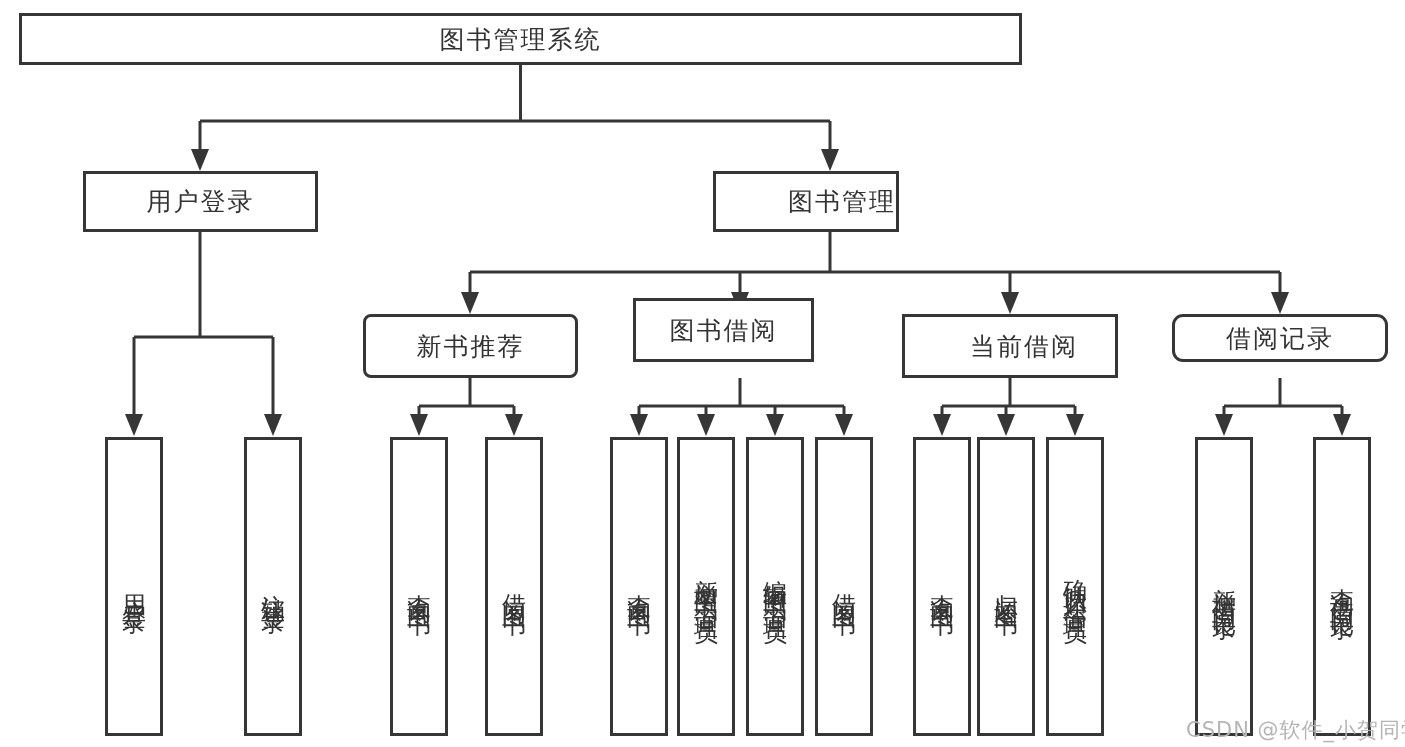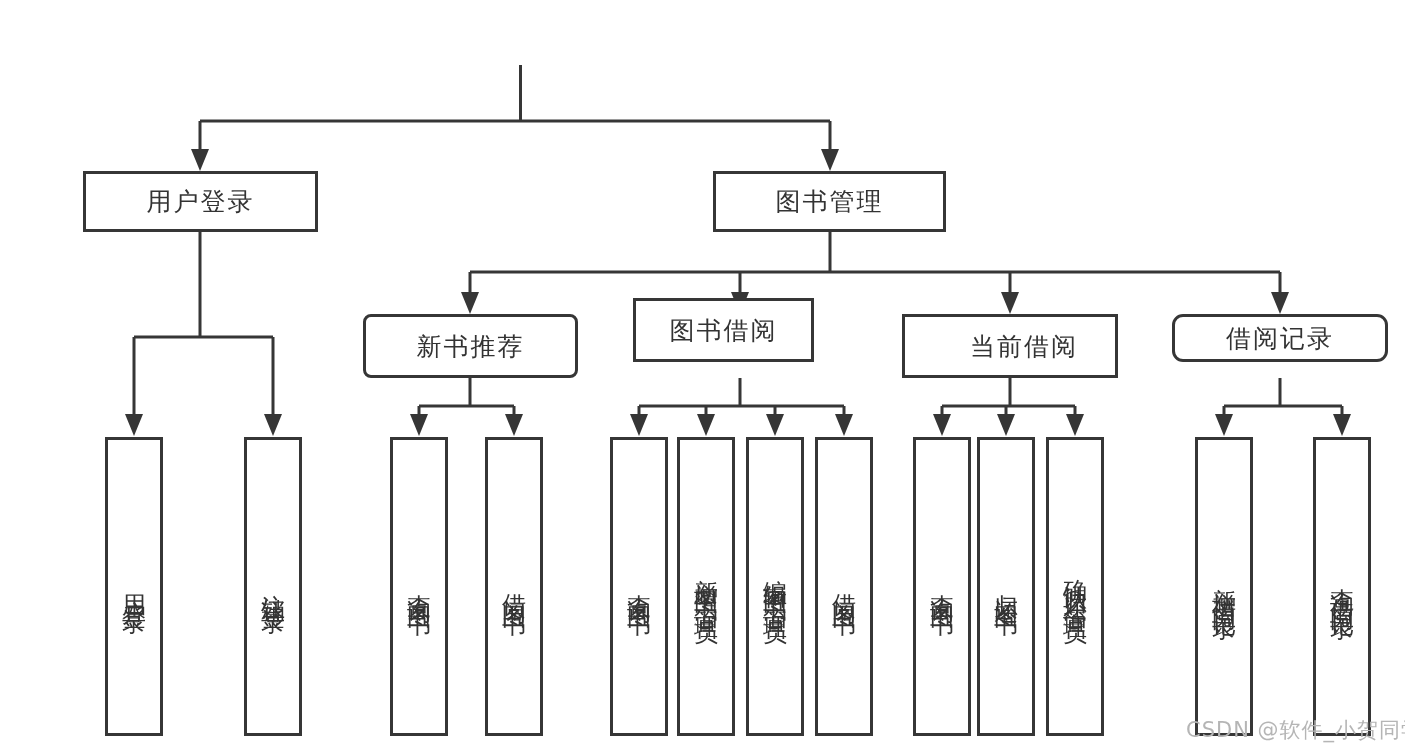--- a/index.html
+++ b/index.html
@@ -89,25 +89,28 @@
       <path d="M766 414 L784 414 L775 436 Z"></path>
       <path d="M835 414 L853 414 L844 436 Z"></path>
       <path d="M933 414 L951 414 L942 436 Z"></path>
       <path d="M997 414 L1015 414 L1006 436 Z"></path>
       <path d="M1066 414 L1084 414 L1075 436 Z"></path>
       <path d="M1215 414 L1233 414 L1224 436 Z"></path>
       <path d="M1333 414 L1351 414 L1342 436 Z"></path>
     </g>
   </svg>
 
+  <div class="box" style="left:19px; top:13px; width:1003px; height:52px;">
+    <span class="lbl">图书管理系统</span>
+  </div>
 
   <div class="box" style="left:83px; top:171px; width:235px; height:61px;">
     <span class="lbl">用户登录</span>
   </div>
-  <div class="box" style="left:713px; top:171px; width:233px; height:61px;">
+  <div class="box" style="left:713px; top:171px; width:186px; height:61px;justify-content:flex-end;">
     <span class="lbl">图书管理</span>
   </div>
 
   <div class="box" style="left:363px; top:314px; width:215px; height:64px;border-radius:8px;">
     <span class="lbl">新书推荐</span>
   </div>
   <div class="box" style="left:633px; top:298px; width:181px; height:64px;justify-content:center;">
     <span class="lbl">图书借阅</span>
   </div>
   <div class="box" style="left:902px; top:314px; width:216px; height:64px;padding-left:28px;">

